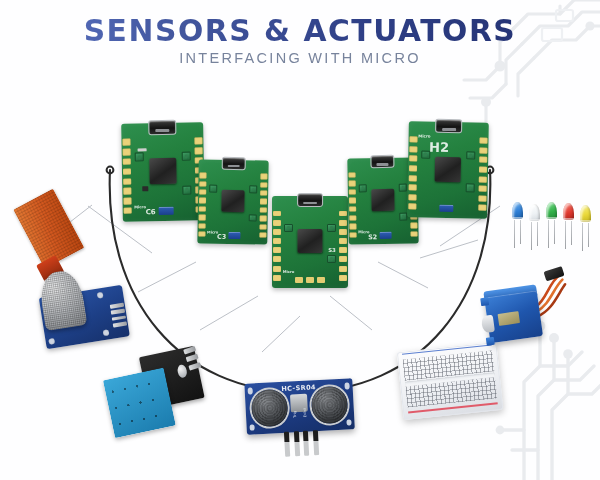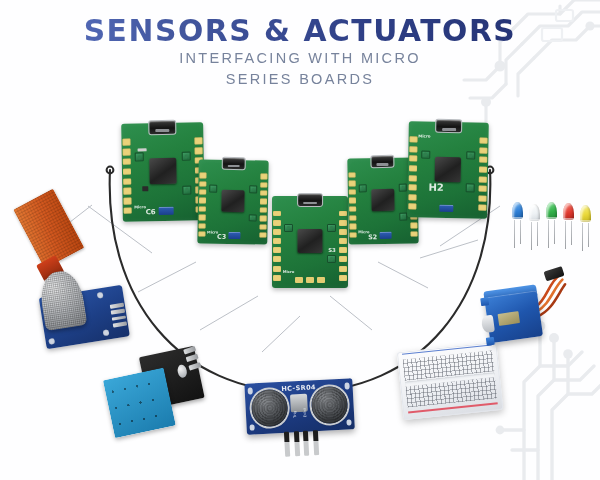--- a/index.html
+++ b/index.html
@@ -369,21 +369,20 @@
       <circle cx="70" cy="28" r="5"></circle>
       <circle cx="84" cy="44" r="4.8"></circle>
       <circle cx="16" cy="120" r="4.4"></circle>
     </g>
   </svg>
 
   <div id="header">
     <div id="main-title">SENSORS &amp; ACTUATORS</div>
     <div id="subtitle">
       <span class="ln">INTERFACING WITH MICRO</span>
-      <span class="ln">SERIES BOARDS</span>
     </div>
   </div>
 
   <svg id="connectors" viewBox="0 0 600 480">
 
     <g stroke="#bcc0c7" stroke-width="1" fill="none">
       <line x1="88" y1="206" x2="152" y2="253"></line>
       <line x1="92" y1="205" x2="34" y2="250"></line>
       <line x1="138" y1="292" x2="196" y2="262"></line>
       <line x1="200" y1="330" x2="258" y2="296"></line>
@@ -559,21 +558,21 @@
           <i></i>
           <i></i>
           <i></i>
           <i></i>
         </div>
       <div class="btn" style="left:16%; top:30%; width:11%; height:9%;"></div>
       <div class="btn" style="right:16%; top:30%; width:11%; height:9%;"></div>
       <div class="btn" style="right:16%; top:64%; width:11%; height:9%;"></div>
       <div class="blue-c" style="left:40%; top:86%; width:18%; height:8%;"></div>
       <div class="silk" style="left:11%; top:14%; font-size:4.4px; transform:scale(.9);">Micro</div>
-      <div class="silk" style="left:26%; top:20%; font-size:10px;margin-top:42px;">H2</div>
+      <div class="silk" style="left:26%; top:20%; font-size:13px;">H2</div>
     </div>
   </div>
 
   <div class="comp" style="left:18px; top:188px; width:72px; height:86px;">
     <div id="flex-sensor-strip">
       <div class="flexbody"></div>
       <div class="flexhead"></div>
       <div class="flexpins"></div>
     </div>
   </div>

